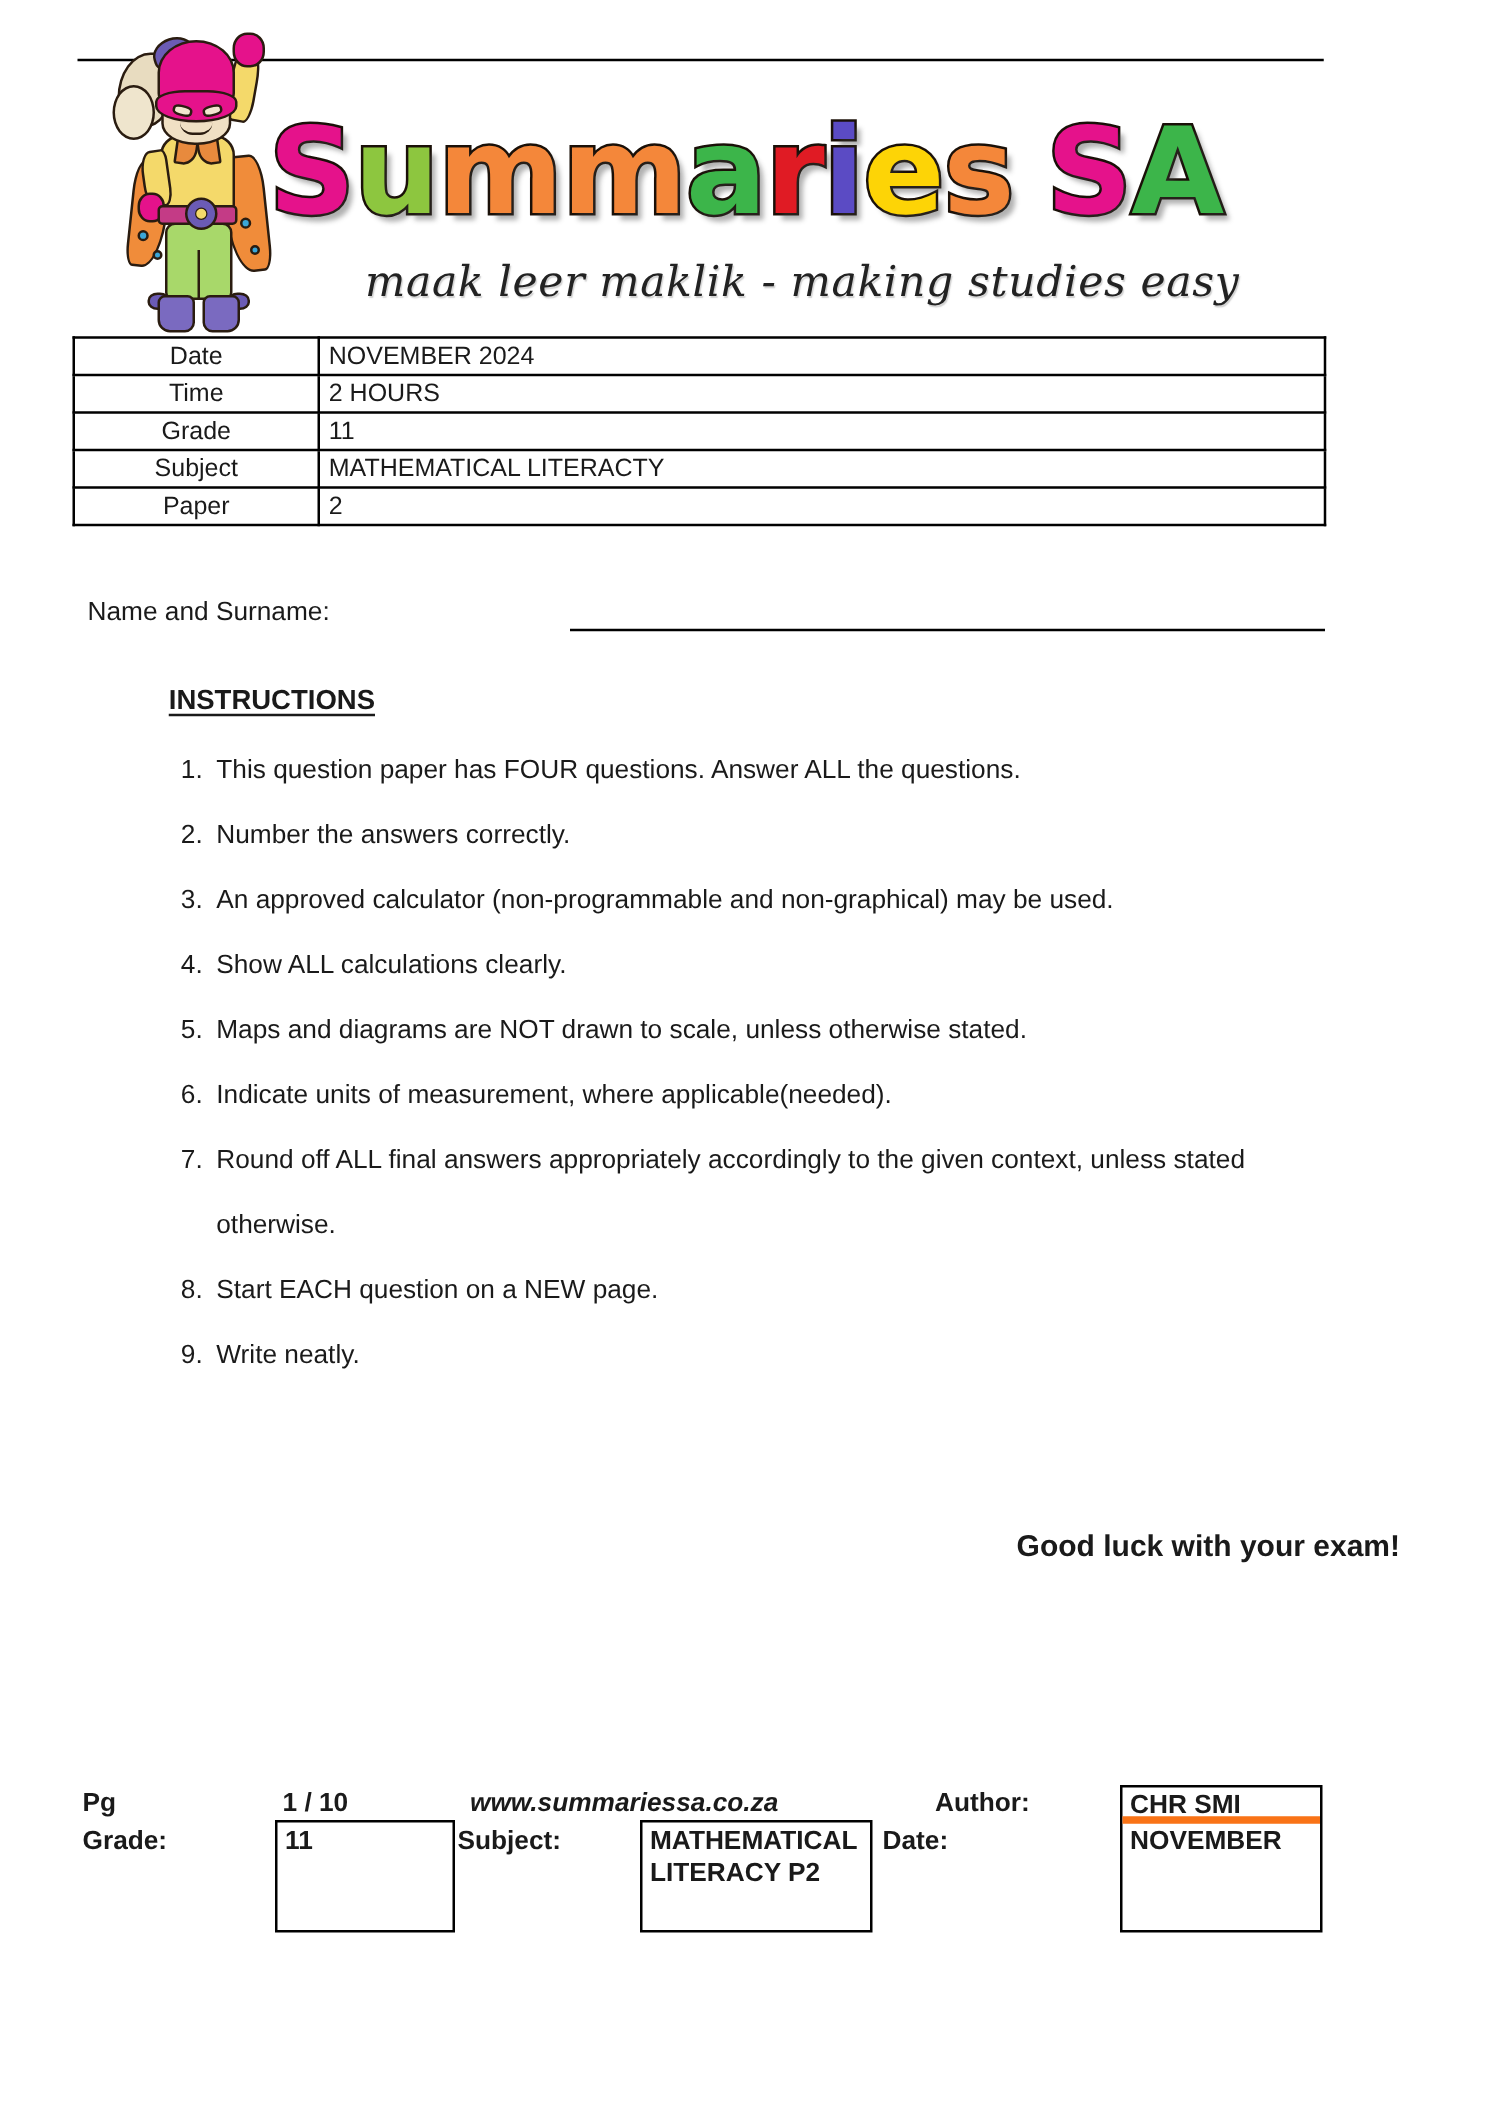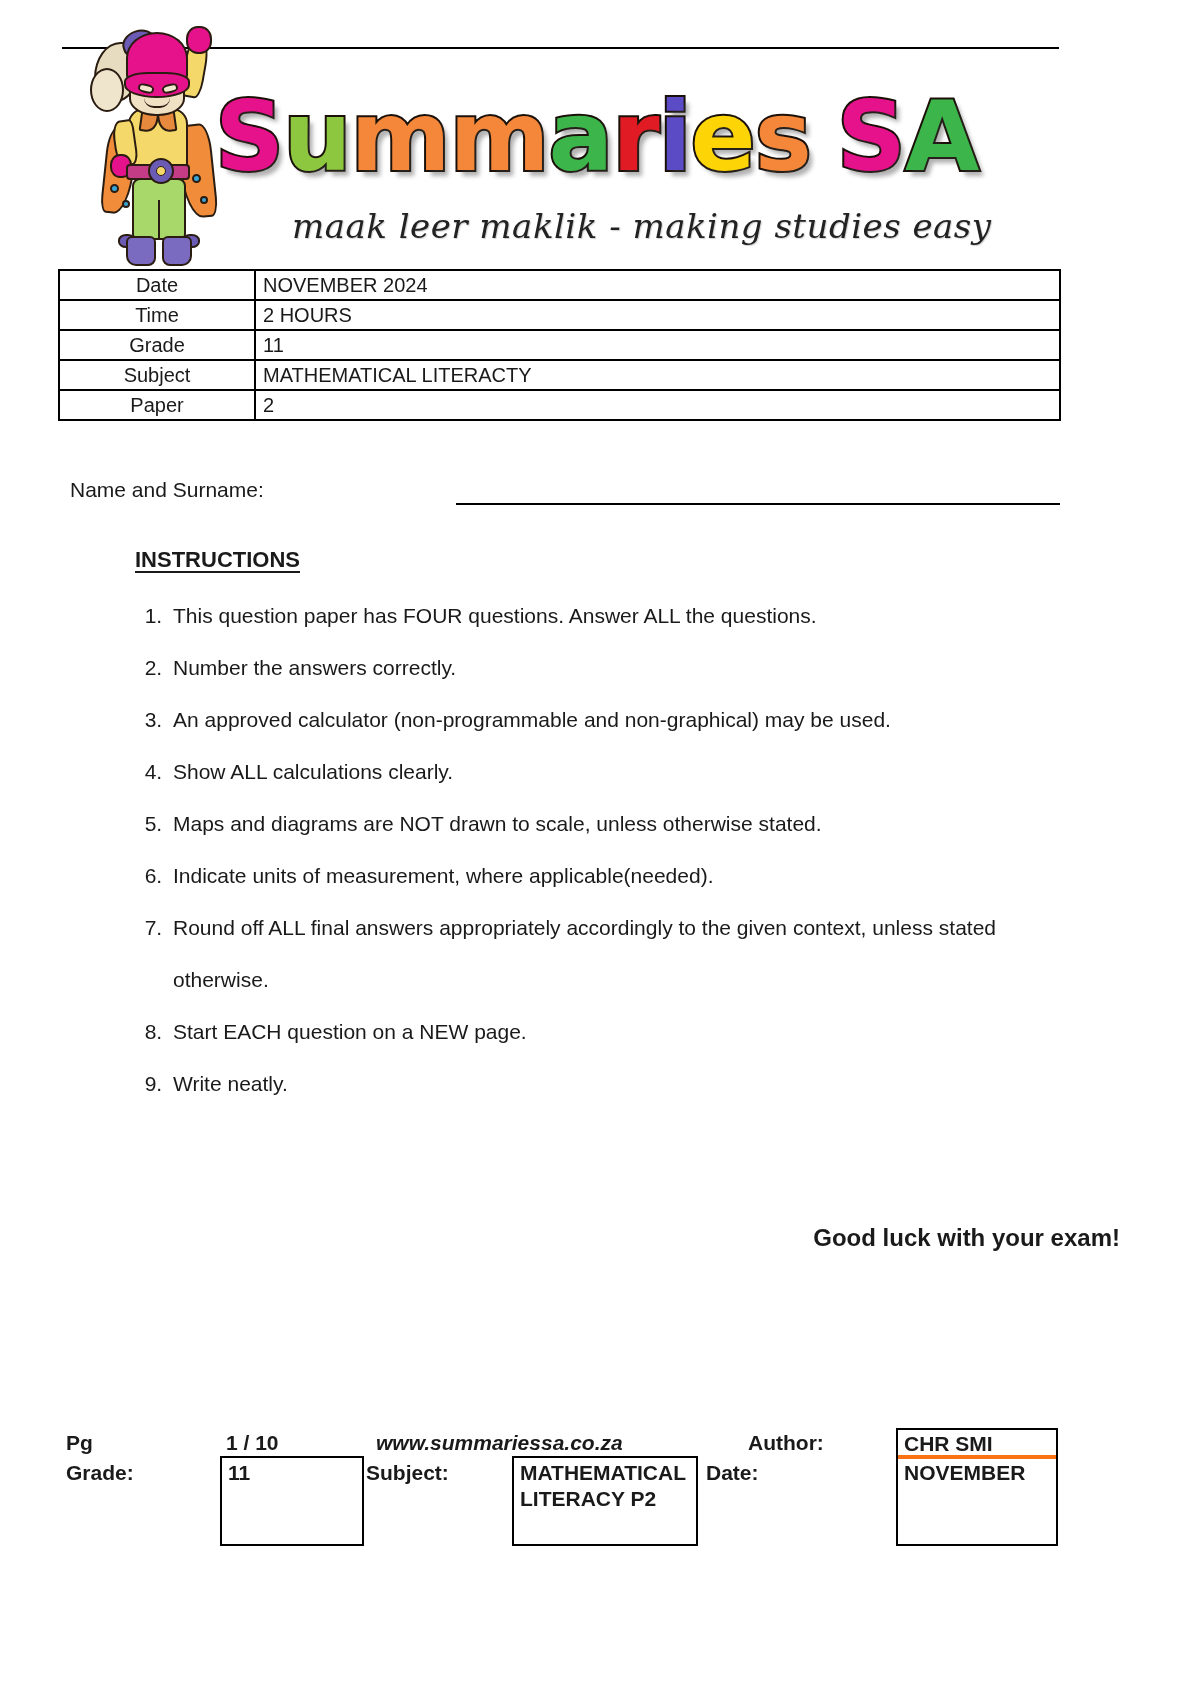--- a/index.html
+++ b/index.html
@@ -218,21 +218,21 @@
     box-sizing: border-box;
     line-height: 26px;
   }
   .f-authorbox {
     position: absolute; left: 896px; top: 3px;
     width: 162px; height: 118px;
     border: 2px solid #000;
     box-sizing: border-box;
   }
   .f-authorbox .cell-top {
-    border-bottom: 4px solid #f97316;
+    border-bottom: 6px solid #f97316;
     padding: 1px 6px;
     line-height: 26px;
     height: 29px;
     box-sizing: border-box;
   }
   .f-authorbox .cell-bottom {
     padding: 1px 6px;
     line-height: 26px;
   }
 </style>

